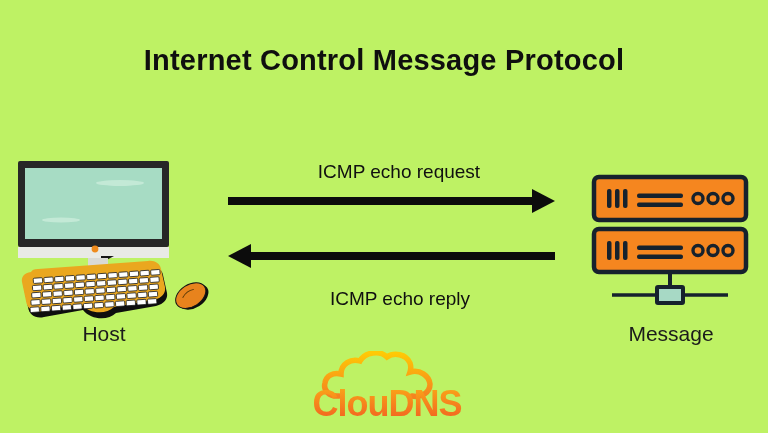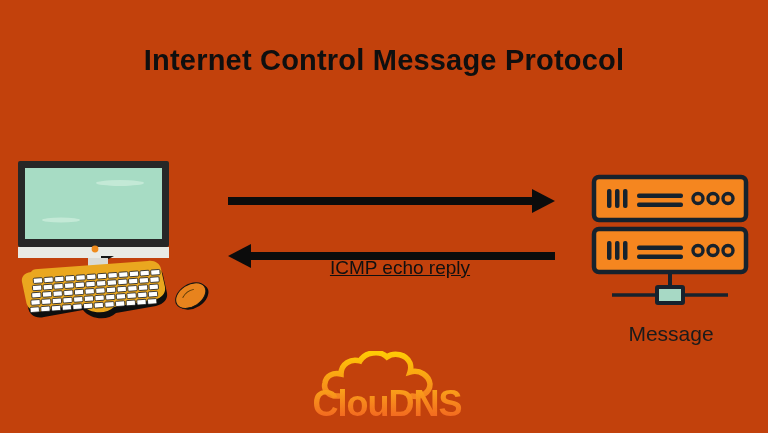--- a/index.html
+++ b/index.html
@@ -1,38 +1,38 @@
 <!DOCTYPE html>
 <html><head>
 <meta charset="utf-8">
 <style>
   html,body { margin:0; padding:0; background:#ffffff; }
   .canvas {
-    position:relative; width:768px; height:433px; background:#c2410c;
+    position:relative; width:768px; height:433px; background:#bef264;
     overflow:hidden; font-family:"Liberation Sans", sans-serif;
   }
   .title {
     position:absolute; top:44px; left:0; width:768px; margin:0;
     text-align:center; font-size:29px; font-weight:bold; color:#0f0f0f;
     letter-spacing:0.2px;
   }
   .host-svg   { position:absolute; left:15px;  top:148px; width:200px; height:175px; }
   .server-svg { position:absolute; left:590px; top:172px; width:160px; height:140px; }
   .node-label {
     position:absolute; width:140px; text-align:center;
     font-size:21px; color:#1b1b1b;
   }
   .host-label   { left:34px;  top:322px; }
   .server-label { left:601px; top:322px; }
   .flow-label {
     position:absolute; width:280px; text-align:center;
     font-size:19px; color:#101010;
   }
   .request-label { left:259px; top:161px; }
-  .reply-label   { left:260px; top:257px;text-decoration:underline; }
+  .reply-label   { left:260px; top:288px; }
   .arrow { position:absolute; height:8px; background:#0c0c0c; }
   .arrow-right { left:228px; top:197px; width:304px; }
   .arrow-right::after {
     content:""; position:absolute; right:-23px; top:50%; transform:translateY(-50%);
     width:0; height:0;
     border-left:23px solid #0c0c0c;
     border-top:12px solid transparent; border-bottom:12px solid transparent;
   }
   .arrow-left { left:251px; top:252px; width:304px; }
   .arrow-left::before {
@@ -131,21 +131,23 @@
           <rect x="120.8" y="154.8" width="9.2" height="5.2" rx="1" fill="#ffffff" stroke="#1a1a1a" stroke-width="0.8"></rect>
           <rect x="131.5" y="154.8" width="9.2" height="5.2" rx="1" fill="#ffffff" stroke="#1a1a1a" stroke-width="0.8"></rect>
         </g>
     </g>
     <g transform="rotate(-33 176 148)">
       <ellipse cx="177.5" cy="150" rx="16.5" ry="11" fill="#0e0e0e"></ellipse>
       <ellipse cx="176" cy="147.5" rx="16.5" ry="11" stroke="#151515" stroke-width="1" fill="#e8831d"></ellipse>
       <path d="M168,145 q7,-4 14,-1" stroke="#5a3a08" stroke-width="1" fill="none"></path>
     </g>
   </svg>
+  <div class="node-label host-label">Host</div>
 
+  <div class="flow-label request-label">ICMP echo request</div>
   <div class="arrow arrow-right"></div>
   <div class="arrow arrow-left"></div>
   <div class="flow-label reply-label">ICMP echo reply</div>
 
   <svg class="server-svg" viewBox="0 0 160 140">
     <g>
       <rect x="4" y="5" width="152" height="43" rx="5" stroke="#16222d" stroke-width="4.5" fill="#f5861f"></rect>
       <rect x="17" y="17" width="4.5" height="19" rx="2" fill="#16222d"></rect>
       <rect x="25" y="17" width="4.5" height="19" rx="2" fill="#16222d"></rect>
       <rect x="33" y="17" width="4.5" height="19" rx="2" fill="#16222d"></rect>

